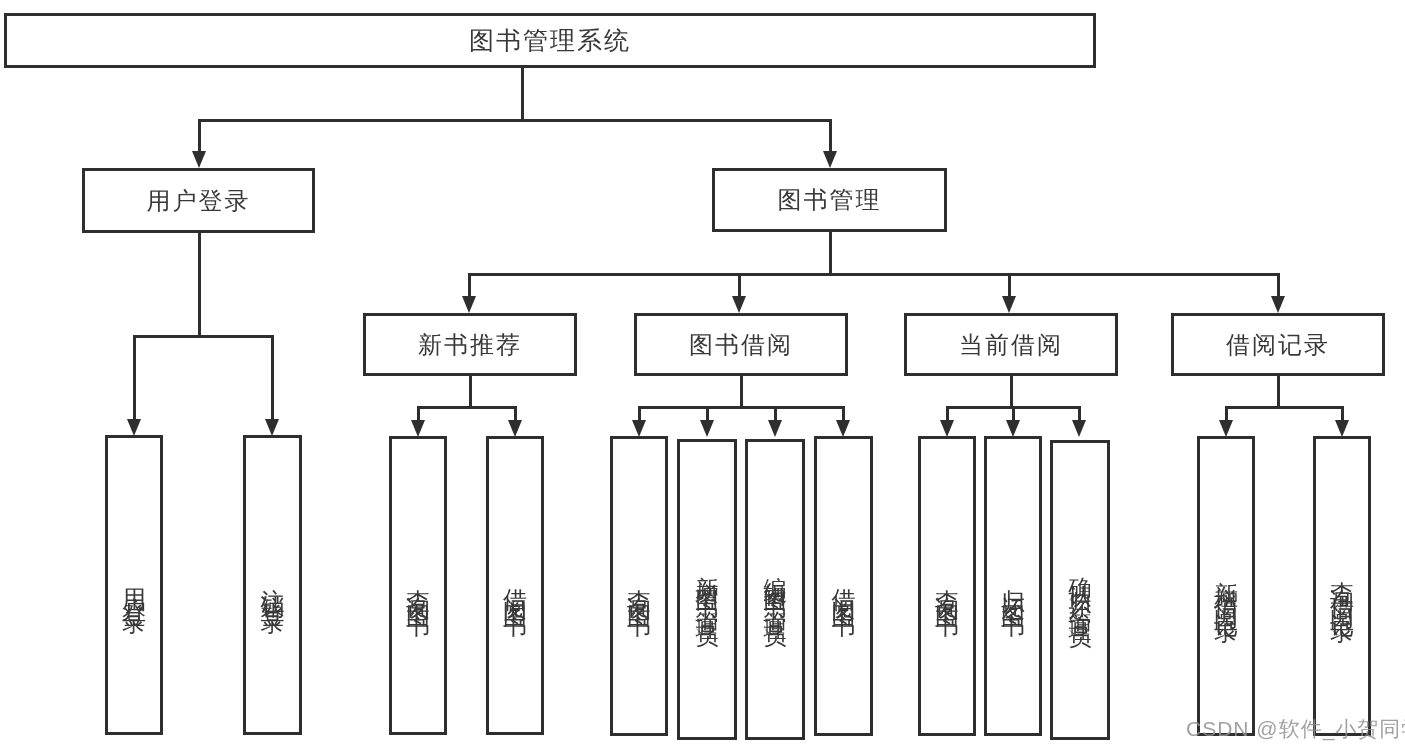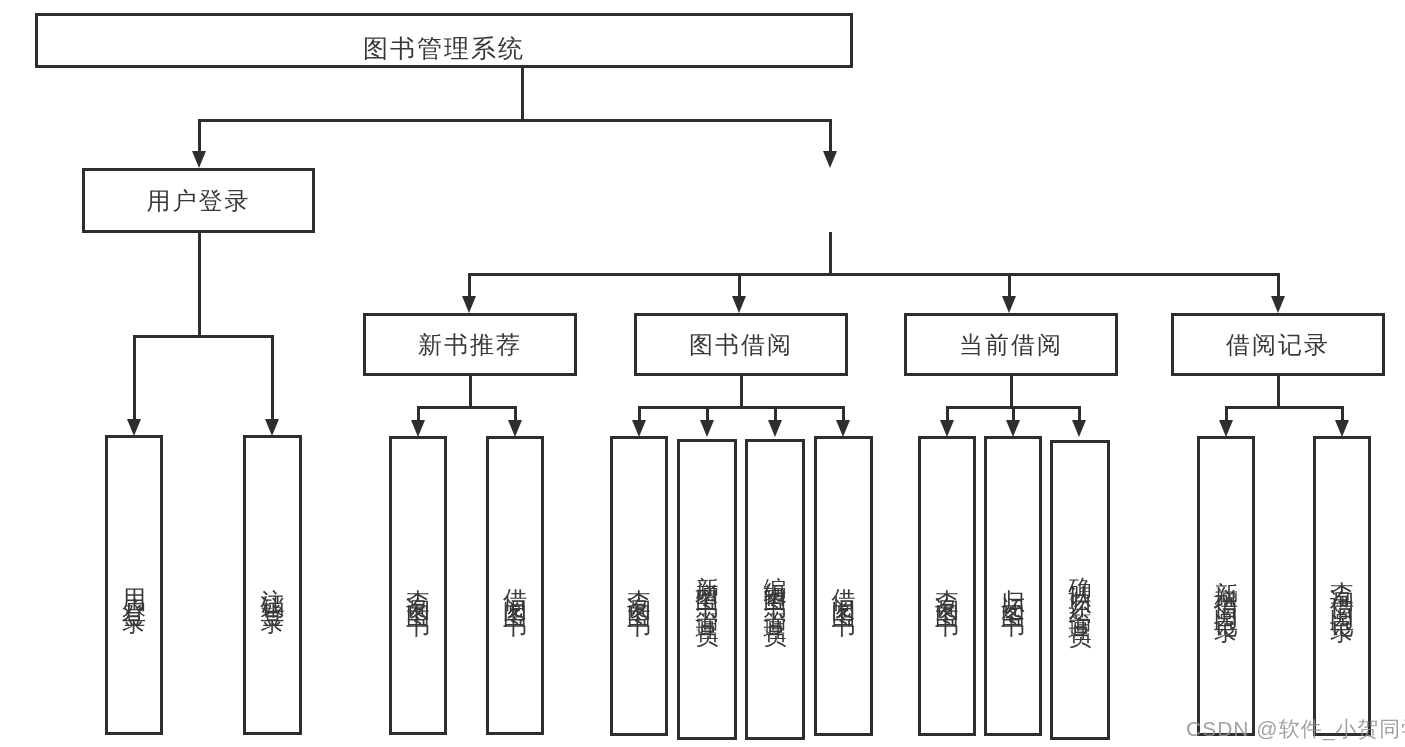--- a/index.html
+++ b/index.html
@@ -71,35 +71,38 @@
     letter-spacing: 1px;
     white-space: nowrap;
     z-index: 5;
   }
 </style>
 </head>
 <body>
 
 <div class="canvas">
 
-  <div class="node" style="left:35px; top:13px; width:818px; height:55px;align-items:flex-end;">
+  <div class="node" style="left:4px; top:13px; width:1092px; height:55px;">
     <span class="hlabel root-label">图书管理系统</span>
   </div>
 
   <div class="vline" style="left:521px; top:68px;  height:51px;"></div>
   <div class="hline" style="left:198px; top:119px; width:634px;"></div>
   <div class="vline" style="left:198px; top:119px; height:35px;"></div>
   <div class="arrow-down" style="left:192px; top:151px;"></div>
   <div class="vline" style="left:829px; top:119px; height:35px;"></div>
   <div class="arrow-down" style="left:823px; top:151px;"></div>
 
   <div class="node" style="left:82px; top:168px; width:233px; height:65px;">
     <span class="hlabel">用户登录</span>
   </div>
 
+  <div class="node" style="left:712px; top:168px; width:235px; height:64px;">
+    <span class="hlabel">图书管理</span>
+  </div>
 
   <div class="vline" style="left:198px; top:233px; height:102px;"></div>
   <div class="hline" style="left:133px; top:335px; width:141px;"></div>
   <div class="vline" style="left:133px; top:335px; height:86px;"></div>
   <div class="arrow-down" style="left:127px; top:419px;"></div>
   <div class="vline" style="left:271px; top:335px; height:86px;"></div>
   <div class="arrow-down" style="left:265px; top:419px;"></div>
 
   <div class="vline" style="left:829px;  top:232px; height:44px;"></div>
   <div class="hline" style="left:468px;  top:273px; width:812px;"></div>

